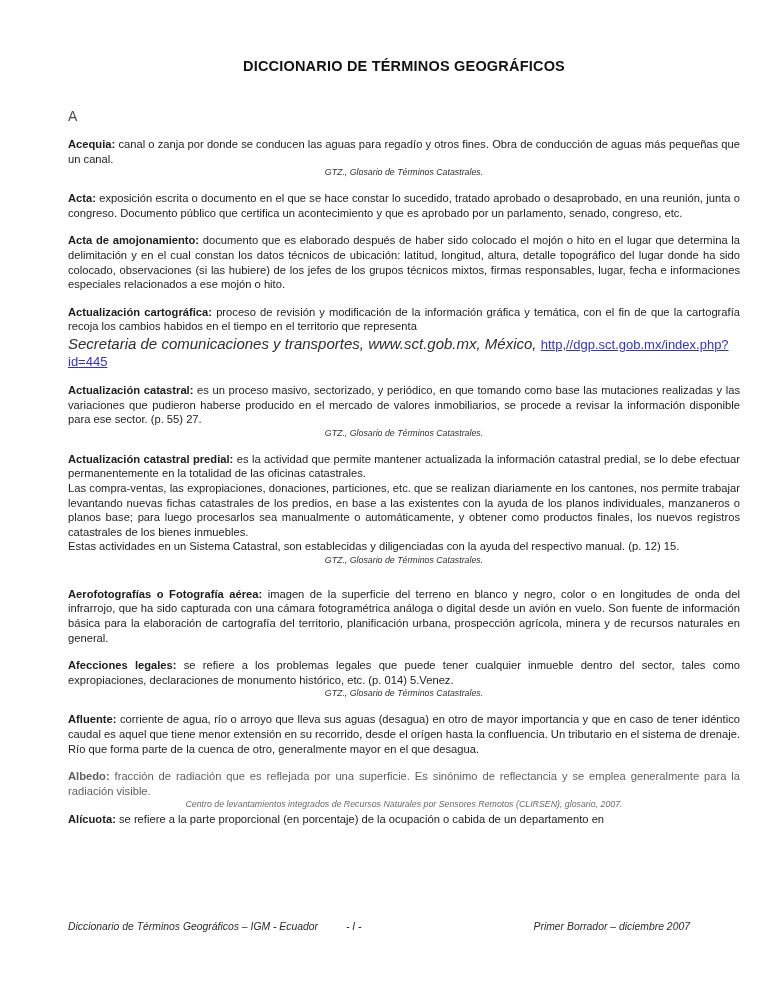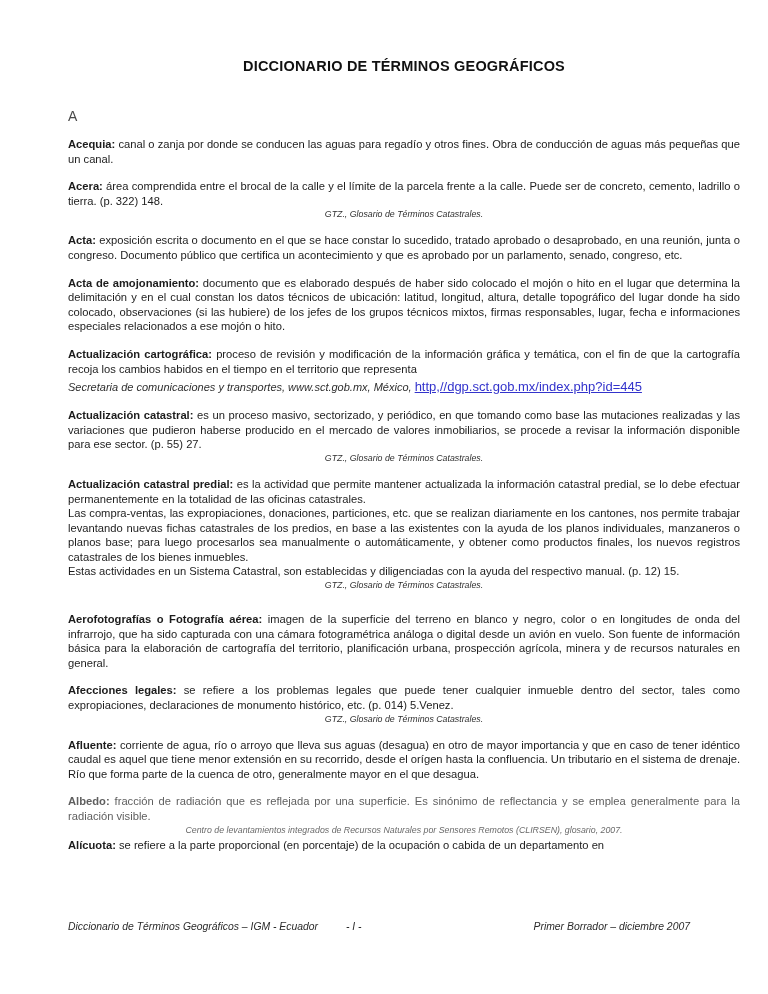--- a/index.html
+++ b/index.html
@@ -46,21 +46,21 @@
     color:#2e2e2e;
     text-align:center;
   }
   .source.muted{color:#6a6a6a;}
   .source-line{
     margin:2px 0 0 0;
     line-height:16px;
     text-align:left;
   }
   .source-inline{
-    font-size:11px;
+    font-size:15px;
     font-style:italic;
     color:#2e2e2e;
   }
   .src-link{
     font-size:13px;
     font-style:normal;
     color:#3333cc;
     text-decoration:underline;
     cursor:pointer;
   }
@@ -83,24 +83,20 @@
 
   <h1 class="doc-title">DICCIONARIO DE TÉRMINOS GEOGRÁFICOS</h1>
 
   <div class="section-letter">A</div>
 
   <p class="entry">
     <span class="term">Acequia:</span>
     <span class="def">canal o zanja por donde se conducen las aguas para regadío y otros fines. Obra de conducción de aguas más pequeñas que un canal.</span>
   </p>
 
-  <p class="entry">
-    <span class="term">Acera:</span>
-    <span class="def">área comprendida entre el brocal de la calle y el límite de la parcela frente a la calle.  Puede ser de concreto, cemento, ladrillo o tierra. (p. 322) 148.</span>
-  </p>
   <p class="source">GTZ., Glosario de Términos Catastrales.</p>
 
   <p class="entry">
     <span class="term">Acta:</span>
     <span class="def">exposición escrita o documento en el que se hace constar lo sucedido, tratado aprobado o desaprobado, en una reunión, junta o congreso. Documento público que certifica un acontecimiento y que es aprobado por un parlamento, senado, congreso, etc.</span>
   </p>
 
   <p class="entry">
     <span class="term">Acta de amojonamiento:</span>
     <span class="def">documento que es elaborado después de haber sido colocado el mojón o hito en el lugar que determina la delimitación y en el cual constan los datos técnicos de ubicación: latitud, longitud, altura, detalle topográfico del lugar donde ha sido colocado, observaciones (si las hubiere) de los jefes de los grupos técnicos mixtos, firmas responsables, lugar, fecha e informaciones especiales relacionados a ese mojón o hito.</span>

